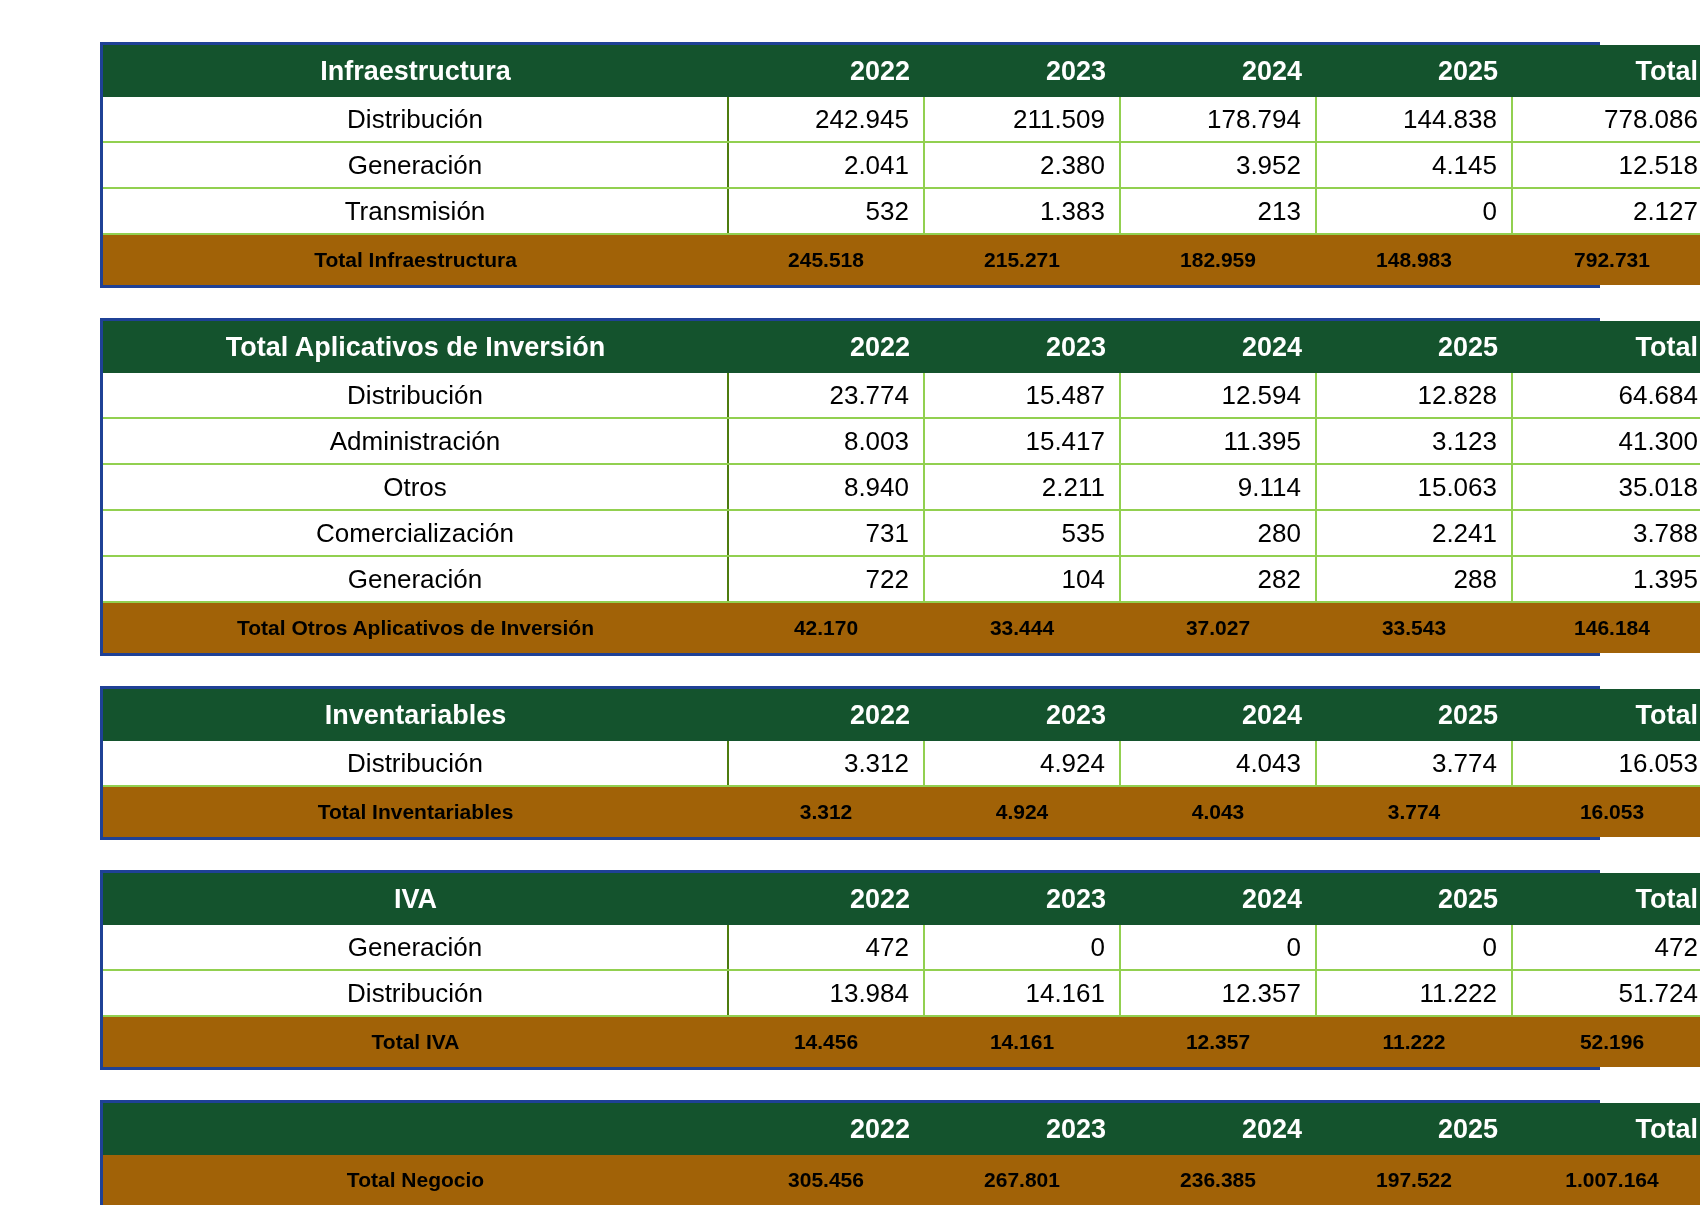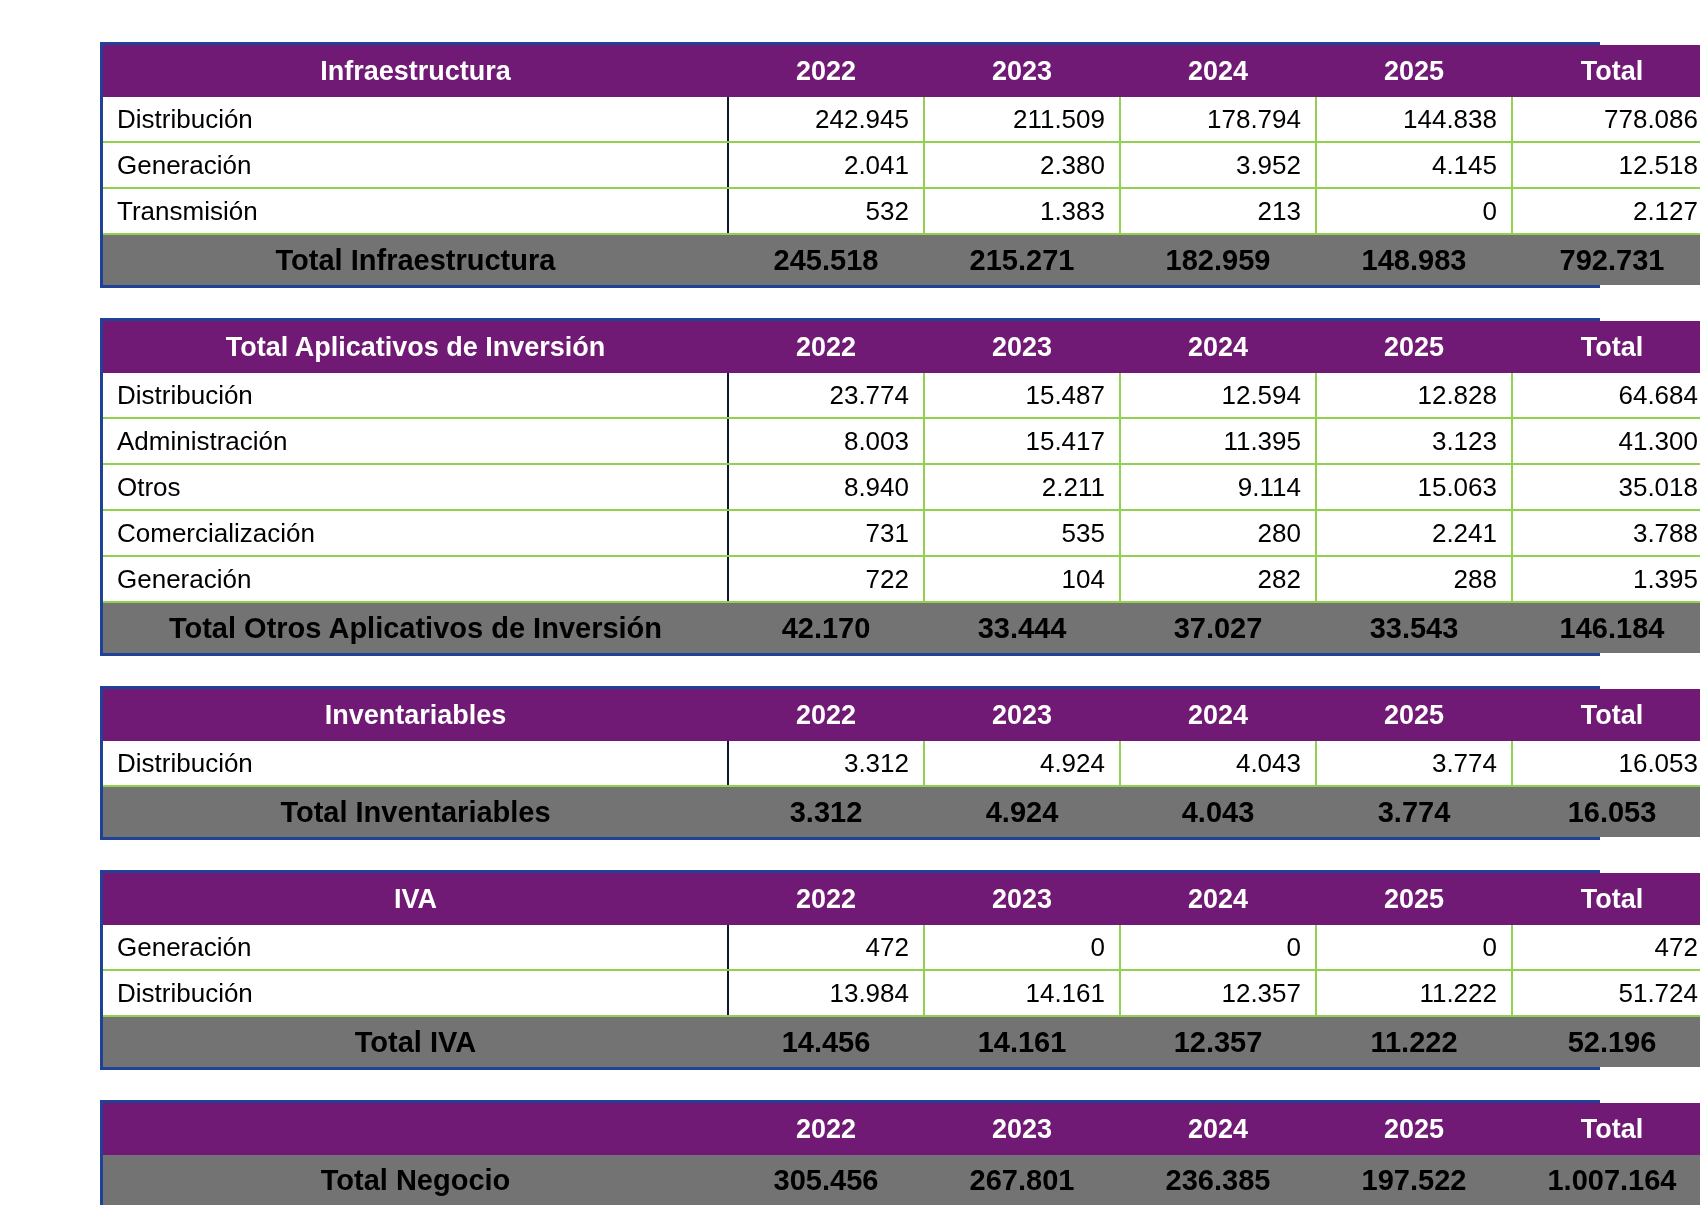--- a/index.html
+++ b/index.html
@@ -26,59 +26,59 @@
   table {
     border-collapse: collapse;
     width: 100%;
     table-layout: fixed;
   }
   col.label { width: 625px; }
   col.yr { width: 196px; }
   col.tot { width: 200px; }
 
   thead th {
-    background: #701a75;
+    background: #14532d;
     color: #ffffff;
     font-size: 27px;
     font-weight: bold;
     height: 52px;
     padding: 0 14px;
     border: none;
   }
   thead th.label {
     text-align: center;
   }
   thead th.num {
-    text-align: center;
+    text-align: right;
   }
   tbody td {
     font-size: 26px;
     height: 44px;
     padding: 0 14px;
     border-bottom: 2px solid #92d050;
     border-right: 2px solid #92d050;
     background: #ffffff;
   }
   tbody tr:last-child td {
     border-bottom: none;
   }
   tbody td.label {
-    text-align: left;
-    border-right: 2px solid #0f172a;
+    text-align: center;
+    border-right: 2px solid #4d7c0f;
   }
   tbody td.num {
     text-align: right;
   }
   tbody td.num:last-child {
     border-right: none;
   }
   tr.total td {
-    background: #737373;
+    background: #a16207;
     font-weight: bold;
-    font-size: 29px;
+    font-size: 21px;
     height: 50px;
     border-bottom: none;
     border-right: none;
   }
   tr.total td.label {
     text-align: center;
   }
   tr.total td.num {
     text-align: center;
   }

